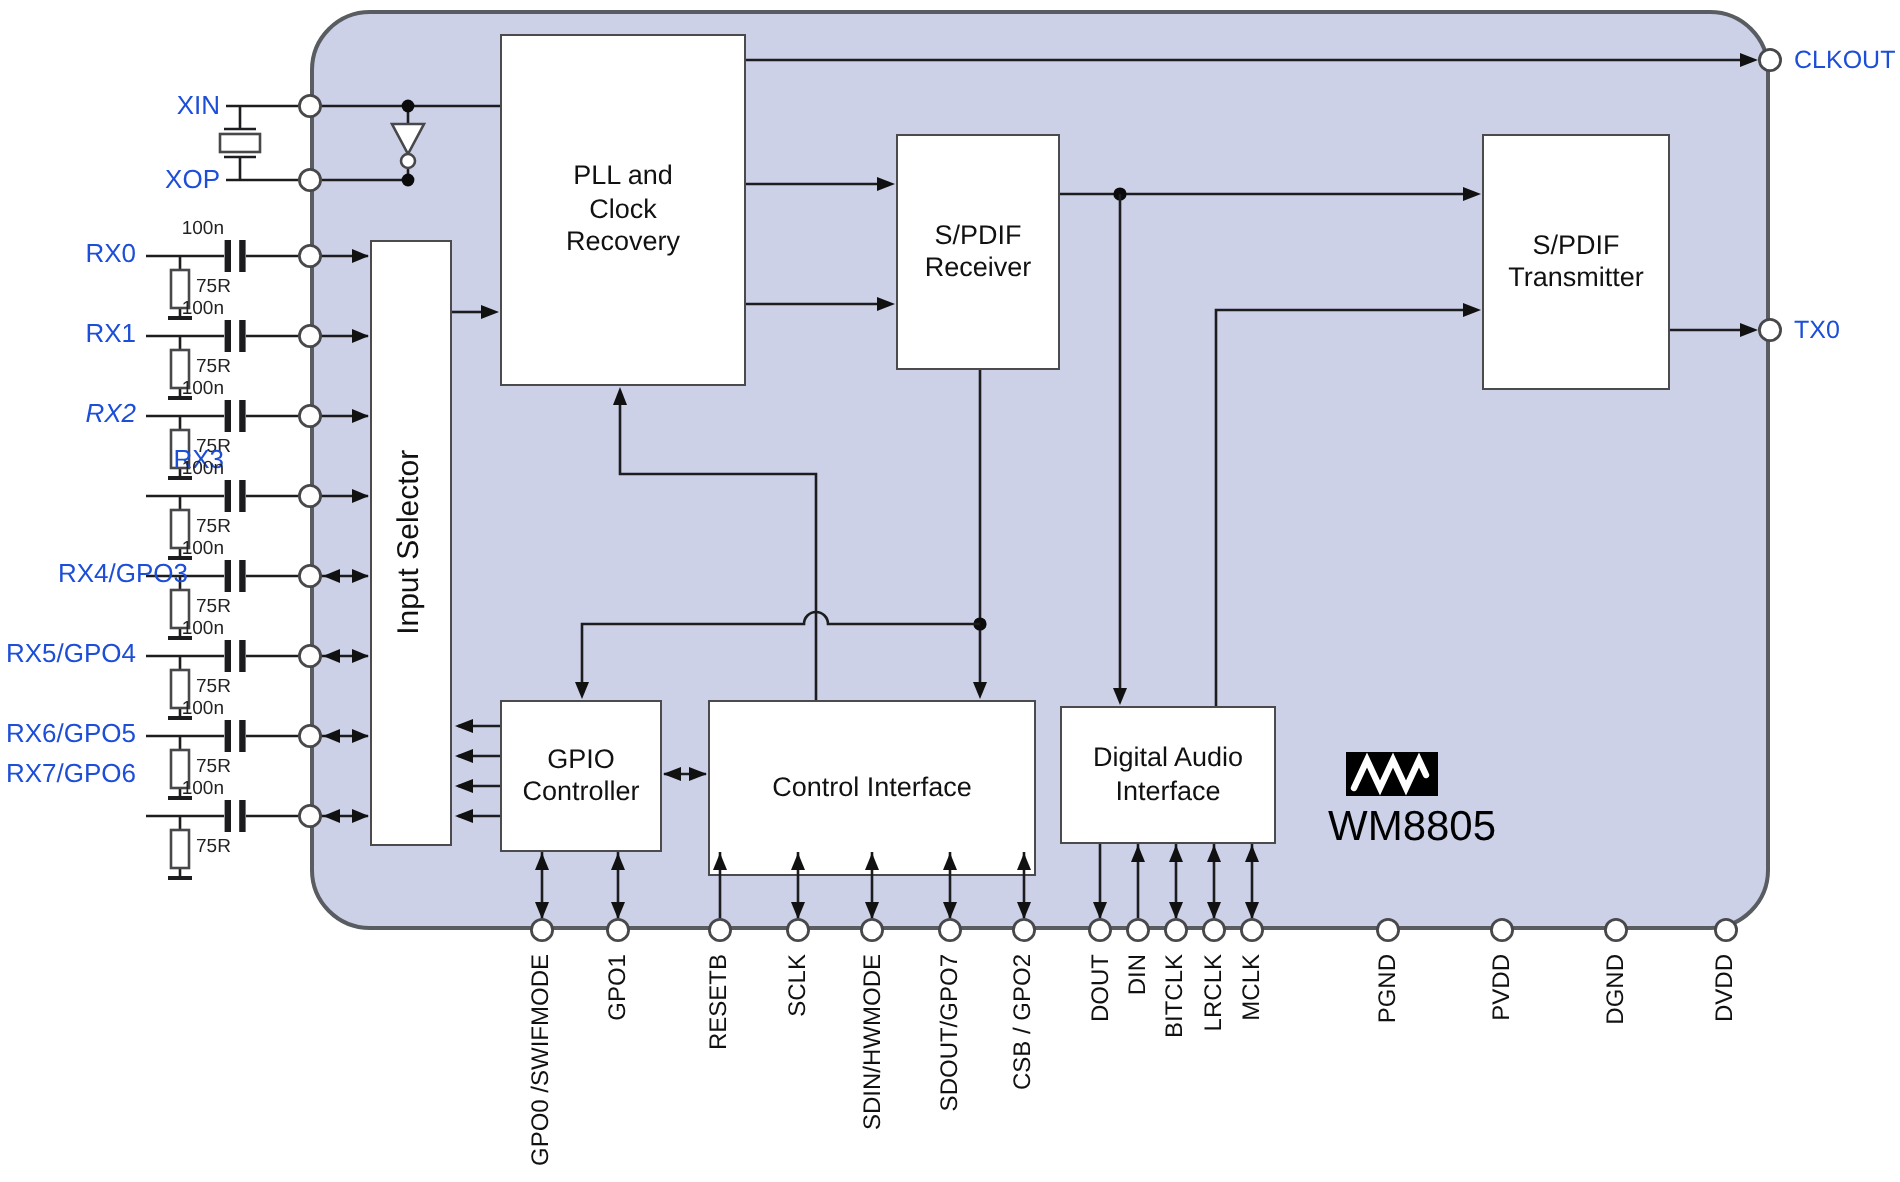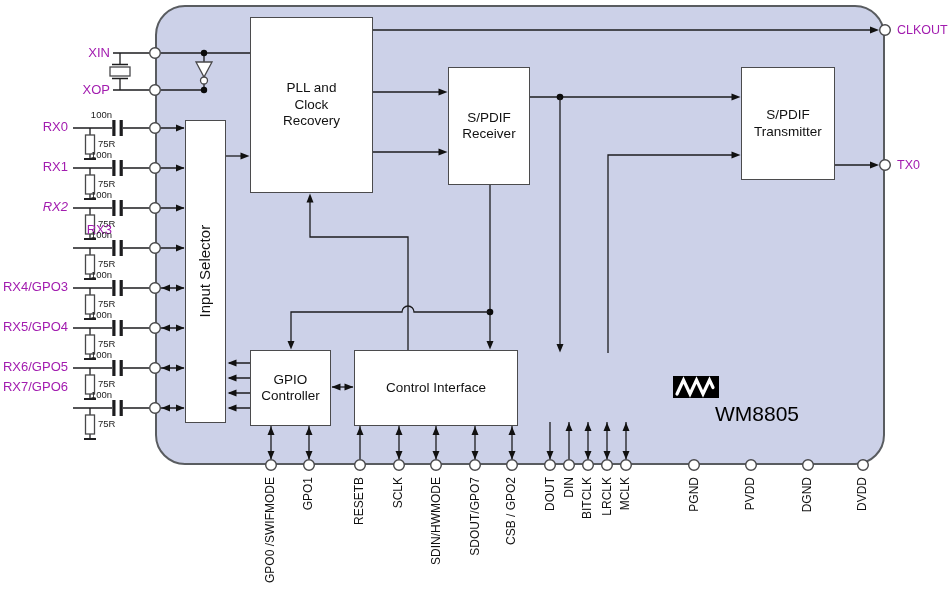--- a/index.html
+++ b/index.html
@@ -11,58 +11,61 @@
          display:flex;align-items:center;justify-content:center;text-align:center;
          font-size:13.5px;line-height:1.22;color:#111;}
   .vtext{transform:rotate(-90deg);white-space:nowrap;font-size:15px;}
   svg{position:absolute;left:0;top:0;pointer-events:none;}
   .w{stroke:#1d1d1f;stroke-width:1.3;fill:none;}
   .ah{fill:#111;stroke:none;}
   .pin{fill:#fff;stroke:#48484a;stroke-width:1.4;}
   .dot{fill:#0b0b0b;stroke:none;}
   .capbar{fill:#1c1c1e;}
   .res{fill:#fff;stroke:#48484a;stroke-width:1.3;}
-  .pin-text{position:absolute;font-size:13px;line-height:16px;height:16px;color:#a21caf;white-space:nowrap;}
+  .pin-text{position:absolute;font-size:13px;line-height:16px;height:16px;color:#1d4ed8;white-space:nowrap;}
   .rx-label{left:0;width:68px;text-align:right;}
   .xtal-label{left:0;width:110px;text-align:right;}
   .rp-label{left:897px;text-align:left;font-size:12.5px;}
   .bpin-label{position:absolute;top:477px;font-size:12px;line-height:13px;white-space:nowrap;
               transform:rotate(-90deg);transform-origin:top right;color:#111;}
   .val{position:absolute;font-size:9.5px;line-height:10px;color:#222;white-space:nowrap;}
   .logo-box{position:absolute;left:673px;top:376px;width:46px;height:22px;background:#000;}
   .logo-text{position:absolute;left:722px;top:369px;font-size:27px;font-weight:bold;
              letter-spacing:1px;color:#000;line-height:28px;}
   .logo-reg{font-size:10px;vertical-align:14px;font-weight:normal;letter-spacing:0;}
-  .part-number{position:absolute;left:664px;top:402px;width:186px;text-align:center;
+  .part-number{position:absolute;left:664px;top:402px;width:186px;text-align:left;
                font-size:21px;color:#000;}
 </style>
 </head>
 <body>
 
 <div id="stage">
 
   <div class="chip"></div>
 
   <div class="block" style="left:448px;top:67px;width:82px;height:118px;padding:0 6px;">
     <span>S/PDIF Receiver</span>
     </div>
   <div class="block" style="left:250px;top:17px;width:123px;height:176px;padding:0 24px;">
     <span>PLL and Clock Recovery</span>
     </div>
-  <div class="block" style="left:741px;top:67px;width:94px;height:113px;padding:0 4px;">
+  <div class="block" style="left:741px;top:67px;width:94px;height:128px;padding:0 4px;">
     <span>S/PDIF Transmitter</span>
     </div>
   <div class="block" style="left:185px;top:120px;width:41px;height:303px;">
     <span class="vtext">Input Selector</span>
     </div>
   <div class="block" style="left:250px;top:350px;width:81px;height:76px;padding:0 6px;">
     <span>GPIO Controller</span>
     </div>
-  <div class="block" style="left:354px;top:350px;width:164px;height:76px;">
+  <div class="block" style="left:354px;top:350px;width:164px;height:88px;">
     <span>Control Interface</span>
+    </div>
+  <div class="block" style="left:530px;top:353px;width:108px;height:69px;padding:0 8px;">
+    <span>Digital Audio Interface</span>
     </div>
 
   <div class="logo-box">
     <svg width="46" height="22" viewBox="0 0 46 22">
       <polyline points="4,18 10.5,4 17,18 23.5,4 30,18 36.5,4 40,11.5" fill="none" stroke="#fff" stroke-width="3.2" stroke-linecap="round" stroke-linejoin="miter"></polyline>
     </svg>
   </div>
   <div class="part-number">WM8805</div>
 
   <div class="pin-text xtal-label" style="top:45px;">XIN</div>
@@ -315,21 +318,21 @@
       <div class="val" style="left: 98px; top: 139px;">75R</div>
       <div class="pin-text rx-label" style="top: 159px;">RX1</div>
       <div class="val" style="left: 88px; top: 150px; width: 24px; text-align: right;">100n</div>
       <div class="val" style="left: 98px; top: 179px;">75R</div>
       <div class="pin-text rx-label" style="top: 199px; font-style: italic;">RX2</div>
       <div class="val" style="left: 88px; top: 190px; width: 24px; text-align: right;">100n</div>
       <div class="val" style="left: 98px; top: 219px;">75R</div>
       <div class="pin-text rx-label" style="top: 222px; padding-left: 44px;">RX3</div>
       <div class="val" style="left: 88px; top: 230px; width: 24px; text-align: right;">100n</div>
       <div class="val" style="left: 98px; top: 259px;">75R</div>
-      <div class="pin-text rx-label" style="top: 279px;">RX4/GPO3</div>
+      <div class="pin-text rx-label" style="top: 279px; padding-left: 26px;">RX4/GPO3</div>
       <div class="val" style="left: 88px; top: 270px; width: 24px; text-align: right;">100n</div>
       <div class="val" style="left: 98px; top: 299px;">75R</div>
       <div class="pin-text rx-label" style="top: 319px;">RX5/GPO4</div>
       <div class="val" style="left: 88px; top: 310px; width: 24px; text-align: right;">100n</div>
       <div class="val" style="left: 98px; top: 339px;">75R</div>
       <div class="pin-text rx-label" style="top: 359px;">RX6/GPO5</div>
       <div class="val" style="left: 88px; top: 350px; width: 24px; text-align: right;">100n</div>
       <div class="val" style="left: 98px; top: 379px;">75R</div>
       <div class="pin-text rx-label" style="top: 379px;">RX7/GPO6</div>
       <div class="val" style="left: 88px; top: 390px; width: 24px; text-align: right;">100n</div>

